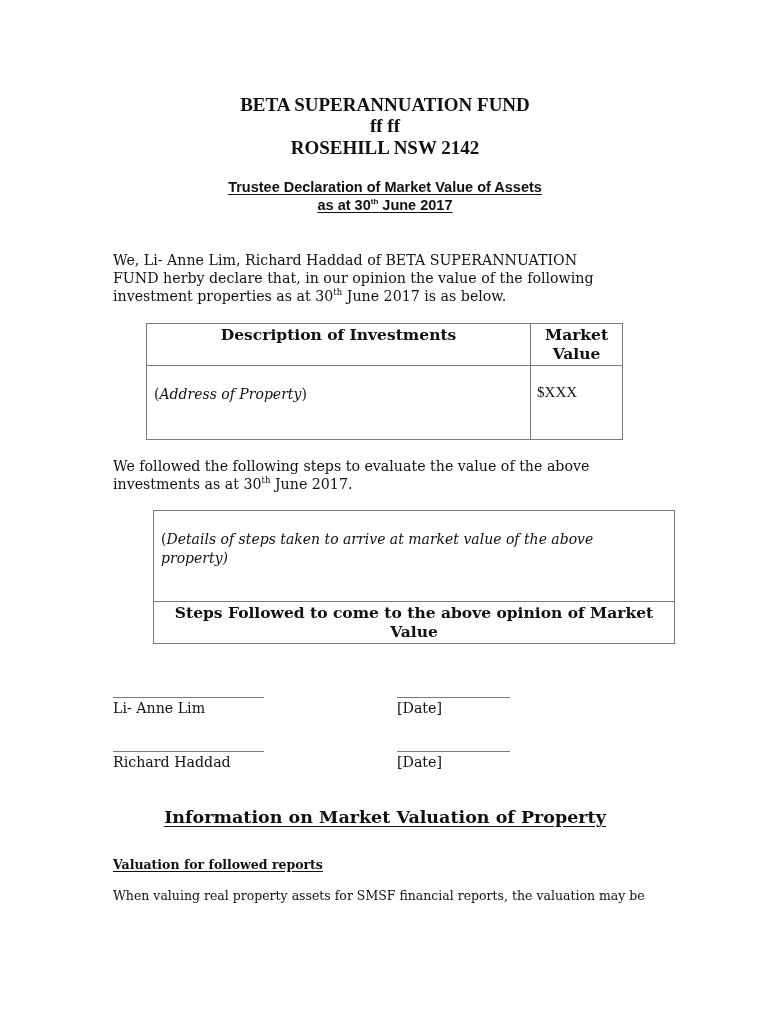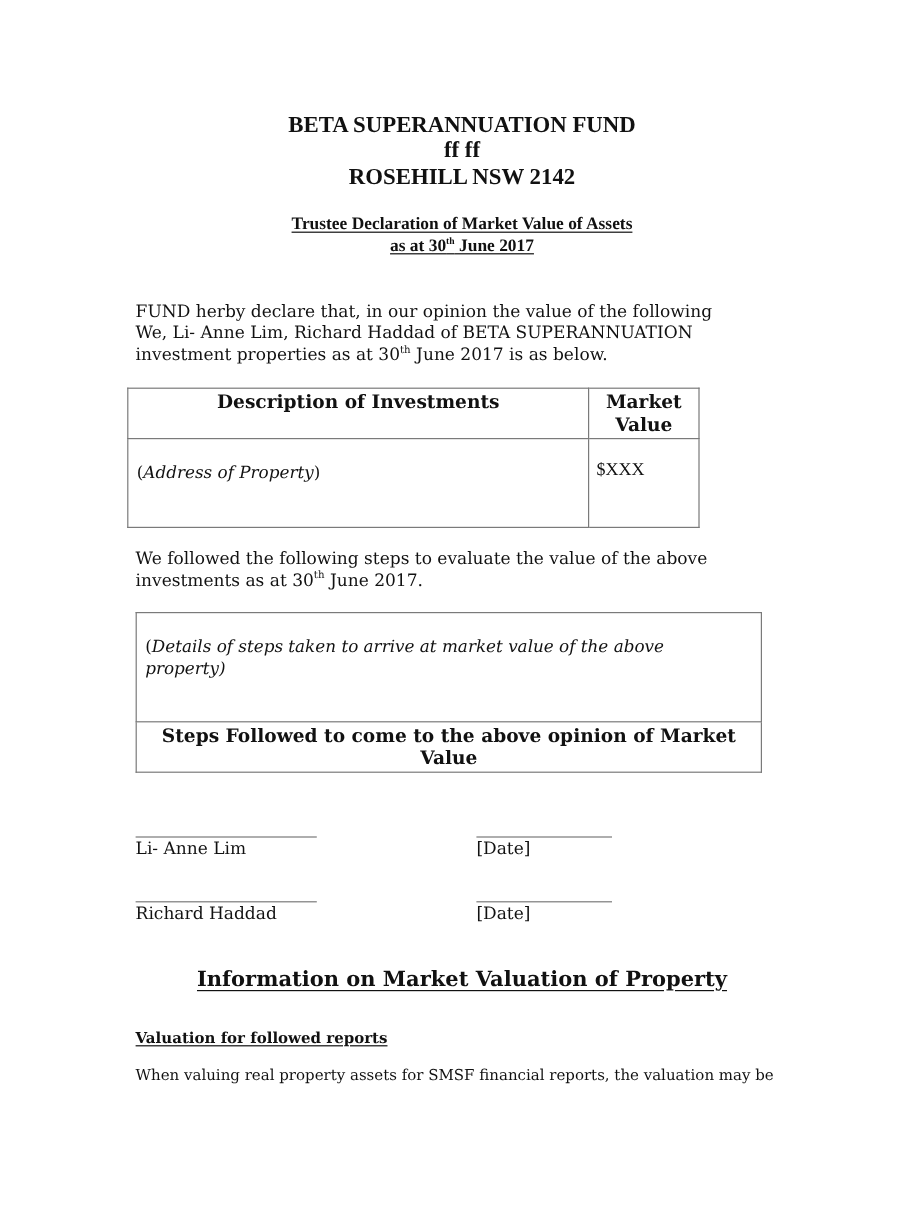--- a/index.html
+++ b/index.html
@@ -1,28 +1,28 @@
 <!DOCTYPE html>
 <html><head>
   <meta charset="utf-8">
   <style>
     html, body { margin: 0; padding: 0; background: #ffffff; }
     body { width: 770px; height: 1024px; position: relative; overflow: hidden; color: #111111; }
     .abs { position: absolute; }
 
     .hdr { left: 0; width: 770px; font-family: "Liberation Serif", serif; font-weight: bold; font-size: 19px; line-height: 21px; text-align: center; }
 
-    .subtitle { left: 0; width: 770px; font-family: Liberation Serif, serif; font-weight: bold; font-size: 14.5px; line-height: 17px; text-align: center; }
+    .subtitle { left: 0; width: 770px; font-family: Liberation Sans, sans-serif; font-weight: bold; font-size: 14.5px; line-height: 17px; text-align: center; }
     .subtitle span.u { text-decoration: underline; text-underline-offset: 2px; }
     sup { font-size: 8px; line-height: 0; vertical-align: 6px; }
     .para sup { vertical-align: 6px; font-size: 8.5px; }
 
     .para { left: 113px; width: 540px; font-family: "DejaVu Serif", serif; font-size: 14.2px; line-height: 18px; }
 
-    table { border-collapse: collapse; position: absolute; font-family: "DejaVu Serif", serif; }
+    table { border-collapse: collapse; position: absolute; font-family: "DejaVu Serif", serif; margin-left: 40px; }
     td, th { border: 1.5px solid #7a7a7a; padding: 0; vertical-align: top; }
 
     #t1 { left: 106px; top: 323px; width: 477px; }
     #t1 th { font-weight: bold; font-size: 15.5px; line-height: 19px; height: 40px; text-align: center; padding-top: 1px; }
     #t1 td { height: 73px; font-size: 14px; line-height: 18px; }
     #t1 .c1 { width: 384px; }
     #t1 .c2 { width: 91px; }
 
     #t2 { left: 113px; top: 510px; width: 522px; }
     #t2 th { font-weight: bold; font-size: 15.5px; line-height: 19px; height: 40px; text-align: center; padding-top: 1px; }
@@ -48,22 +48,22 @@
 <div class="abs hdr" style="top:137px;">ROSEHILL NSW 2142</div>
 
 <div class="abs subtitle" style="top:179px;">
   <span class="u">Trustee Declaration of Market Value of Assets</span>
 </div>
 <div class="abs subtitle" style="top:197px;">
   <span class="u"><span>as at 30</span><sup>th</sup><span> June 2017</span></span>
 </div>
 
 <div class="abs para" style="top:251px;">
+  <div>We, Li- Anne Lim, Richard Haddad of BETA SUPERANNUATION</div>
   <div>FUND herby declare that, in our opinion the value of the following</div>
-  <div>We, Li- Anne Lim, Richard Haddad of BETA SUPERANNUATION</div>
   <div><span>investment properties as at 30</span><sup>th</sup><span> June 2017 is as below.</span></div>
 </div>
 
 <table id="t1">
   <tbody>
       <tr>
     <th class="c1">Description of Investments</th>
     <th class="c2">
       <div>Market</div>
       <div>Value</div>

